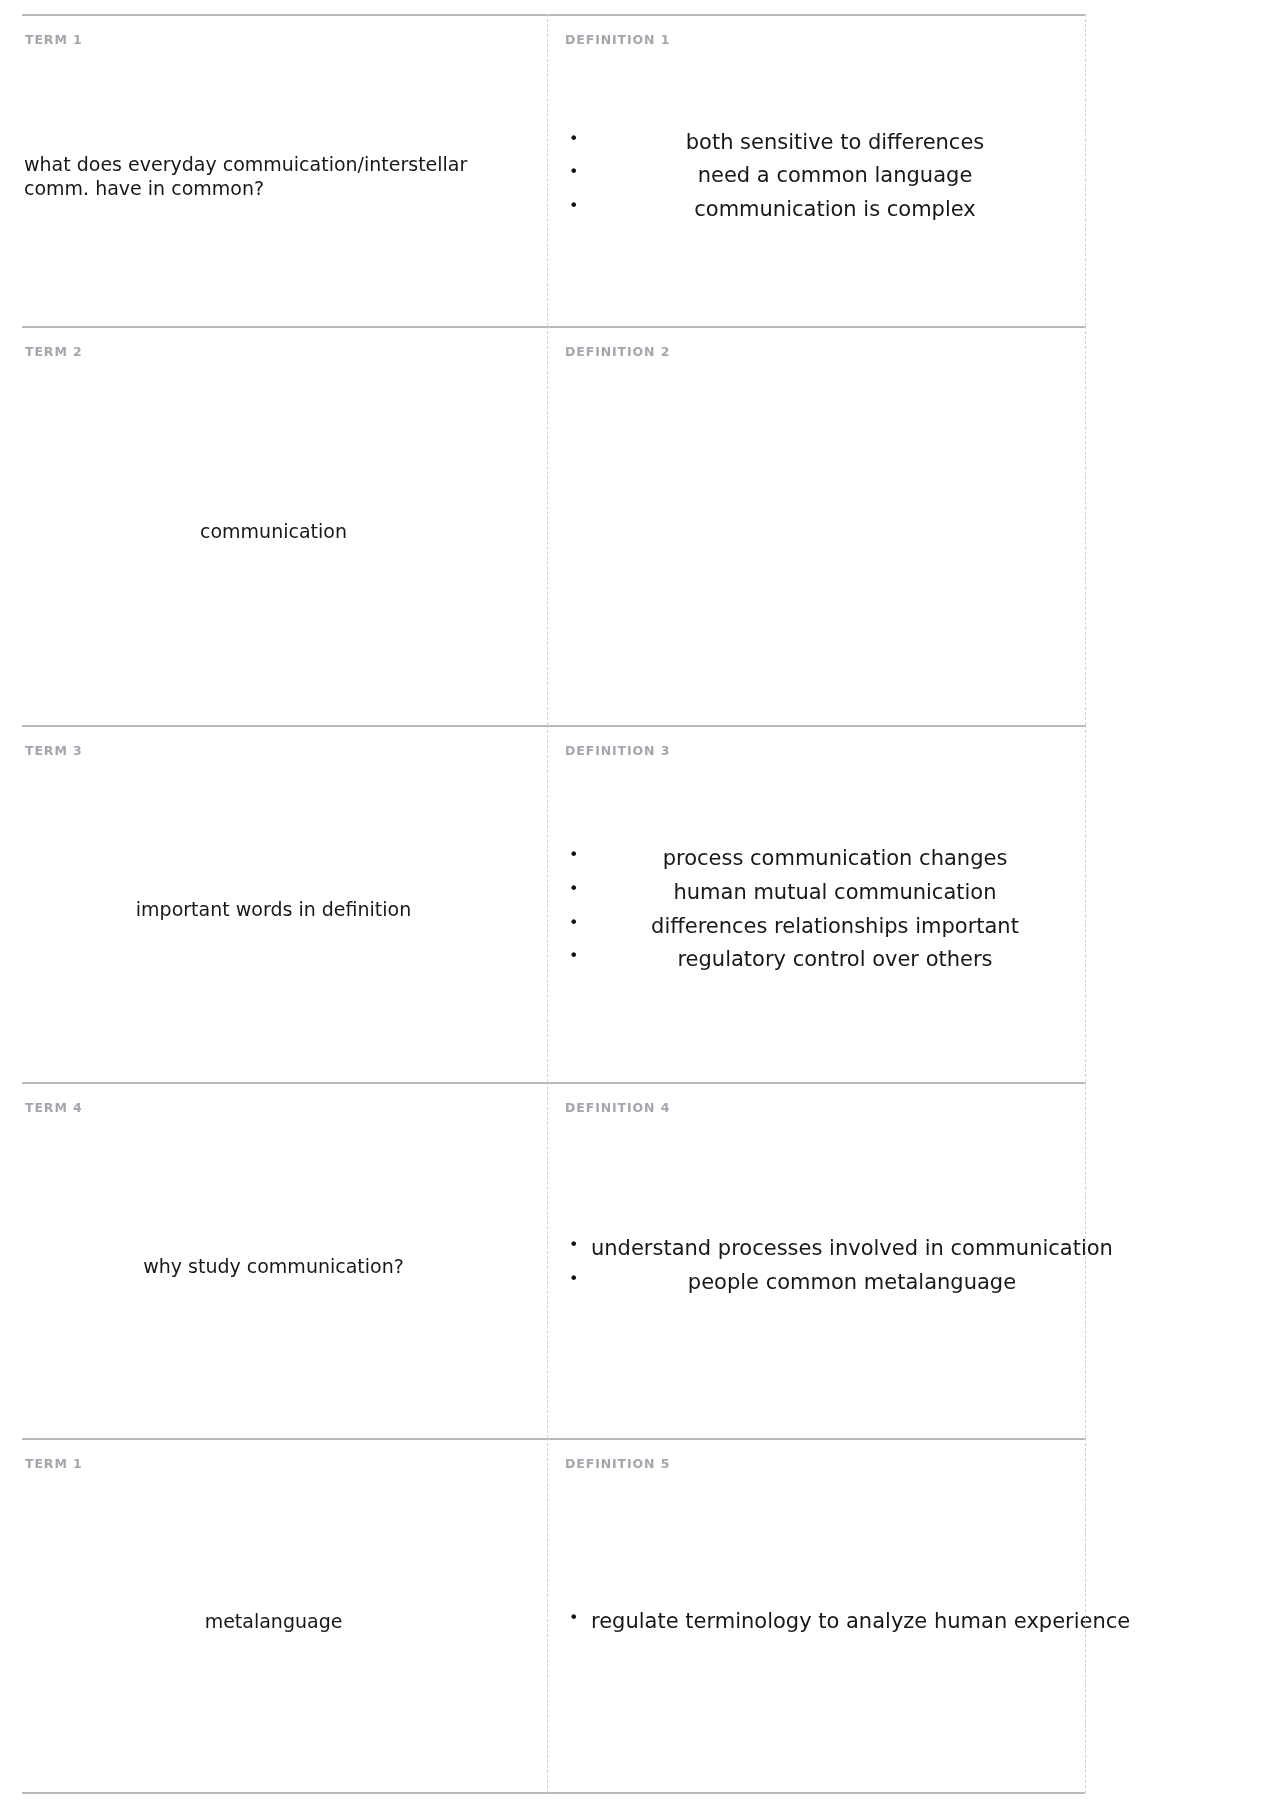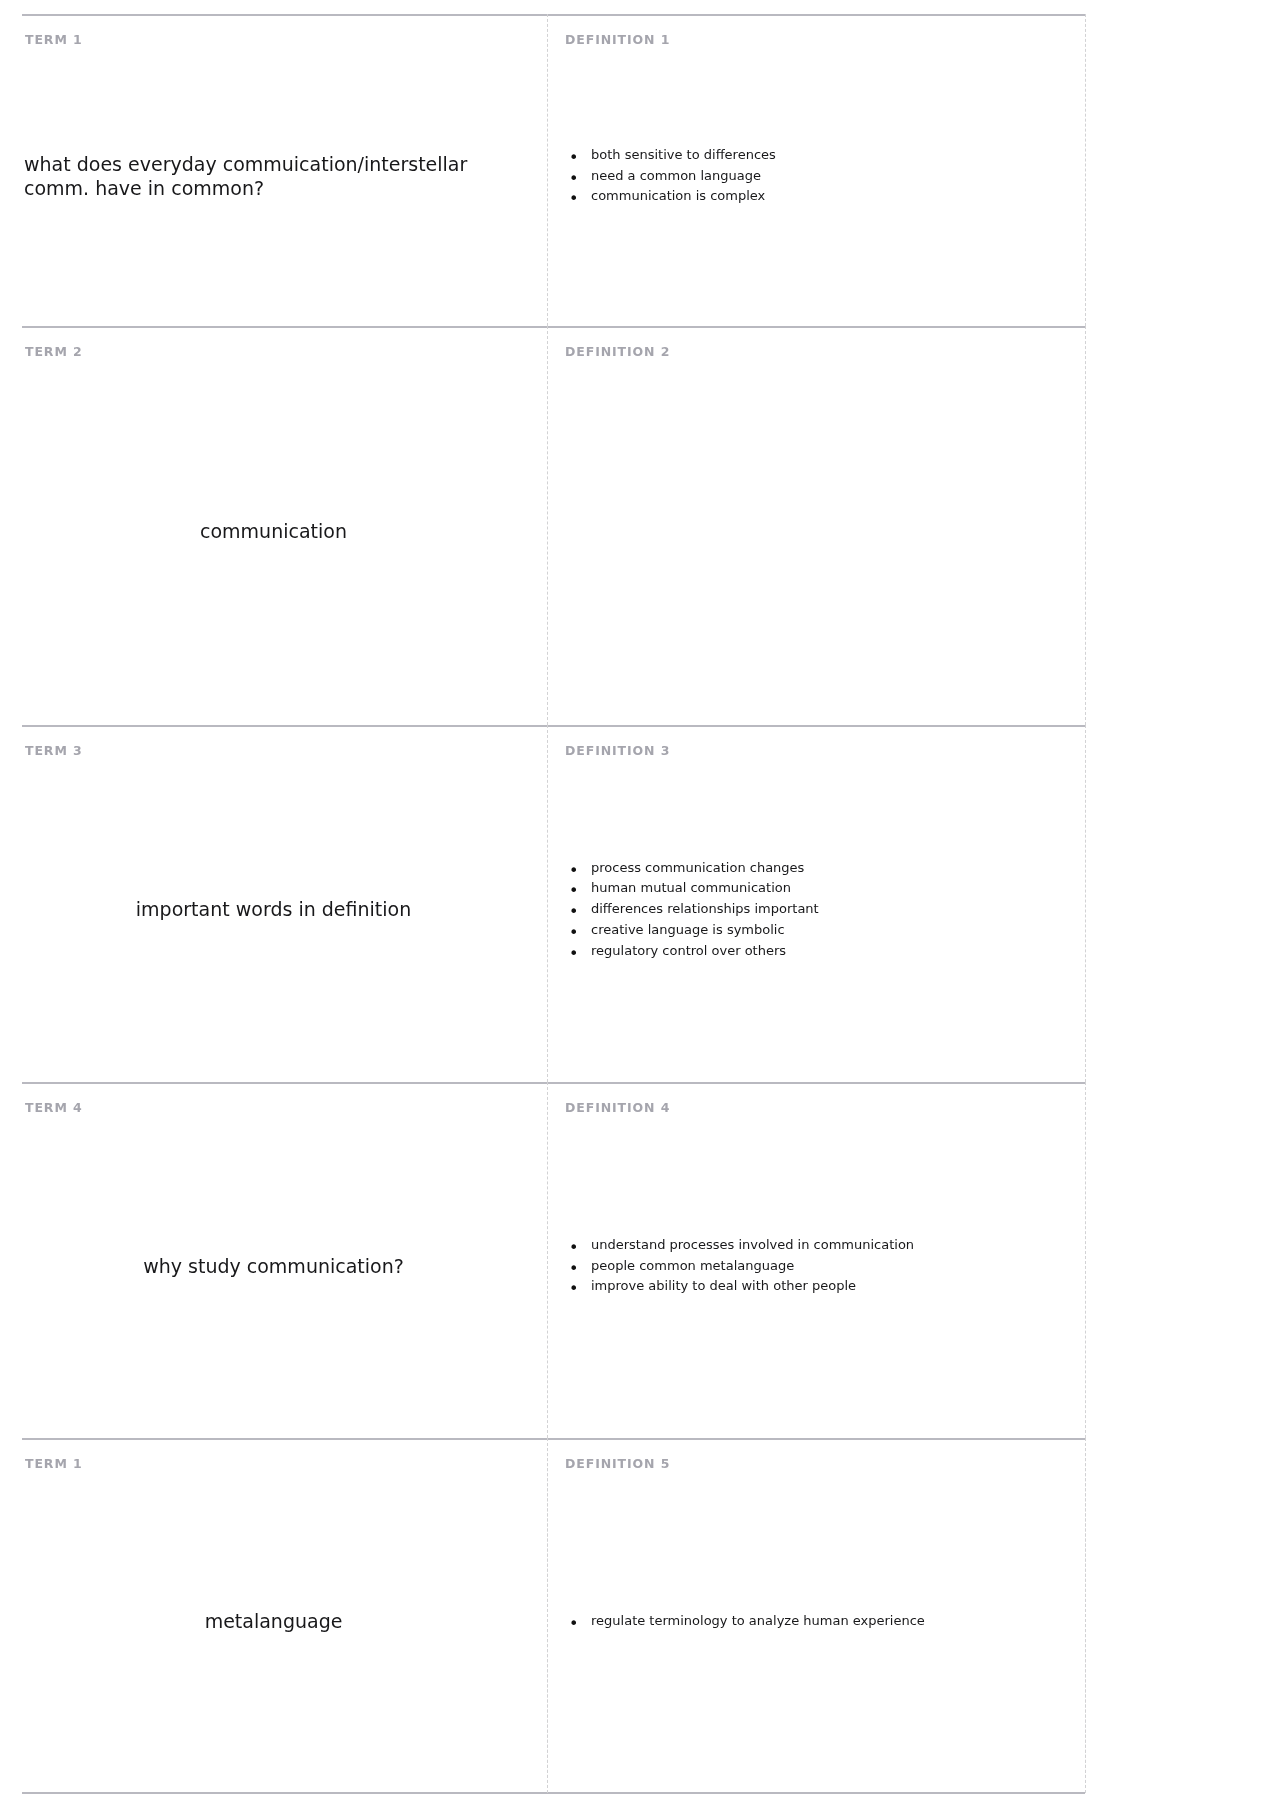--- a/index.html
+++ b/index.html
@@ -105,24 +105,25 @@
     padding: 30px 6px 18px 0px;
   }
   .def-list {
     margin: 0;
     padding-left: 44px;
     width: 100%;
     list-style: none;
   }
   .def-list li {
     position: relative;
-    font-size: 13px;
+    font-size: 21px;
     line-height: 1.60;
     color: #18181a;
     white-space: nowrap;
+    text-align: center;
   }
   .def-list li::before {
     content: "\2022";
     position: absolute;
     left: -22px;
     top: 0;
     font-size: 16px;
     color: #111111;
     line-height: 1.60;
   }
@@ -168,39 +169,37 @@
       <div class="v-dash left"></div>
       <div class="v-dash right"></div>
       <div class="term-col">
         <div class="term-text">why study communication?</div>
       </div>
       <div class="col-label label-term">TERM 4</div>
       <div class="def-col">
         <ul class="def-list">
           <li>understand processes involved in communication</li>
           <li>people common metalanguage</li>
-          <li>improve ability to deal with other people</li>
         </ul>
       </div>
       <div class="col-label label-def">DEFINITION 4</div>
     </div>
     <div class="card-row" style="top: 725px; height: 357px;">
       <div class="row-rule"></div>
       <div class="v-dash left"></div>
       <div class="v-dash right"></div>
       <div class="term-col">
         <div class="term-text">important words in definition</div>
       </div>
       <div class="col-label label-term">TERM 3</div>
       <div class="def-col">
         <ul class="def-list">
           <li>process communication changes</li>
           <li>human mutual communication</li>
           <li>differences relationships important</li>
-          <li>creative language is symbolic</li>
           <li>regulatory control over others</li>
         </ul>
       </div>
       <div class="col-label label-def">DEFINITION 3</div>
     </div>
     <div class="card-row" style="top: 326px; height: 399px;">
       <div class="row-rule"></div>
       <div class="v-dash left"></div>
       <div class="v-dash right"></div>
       <div class="term-col">

